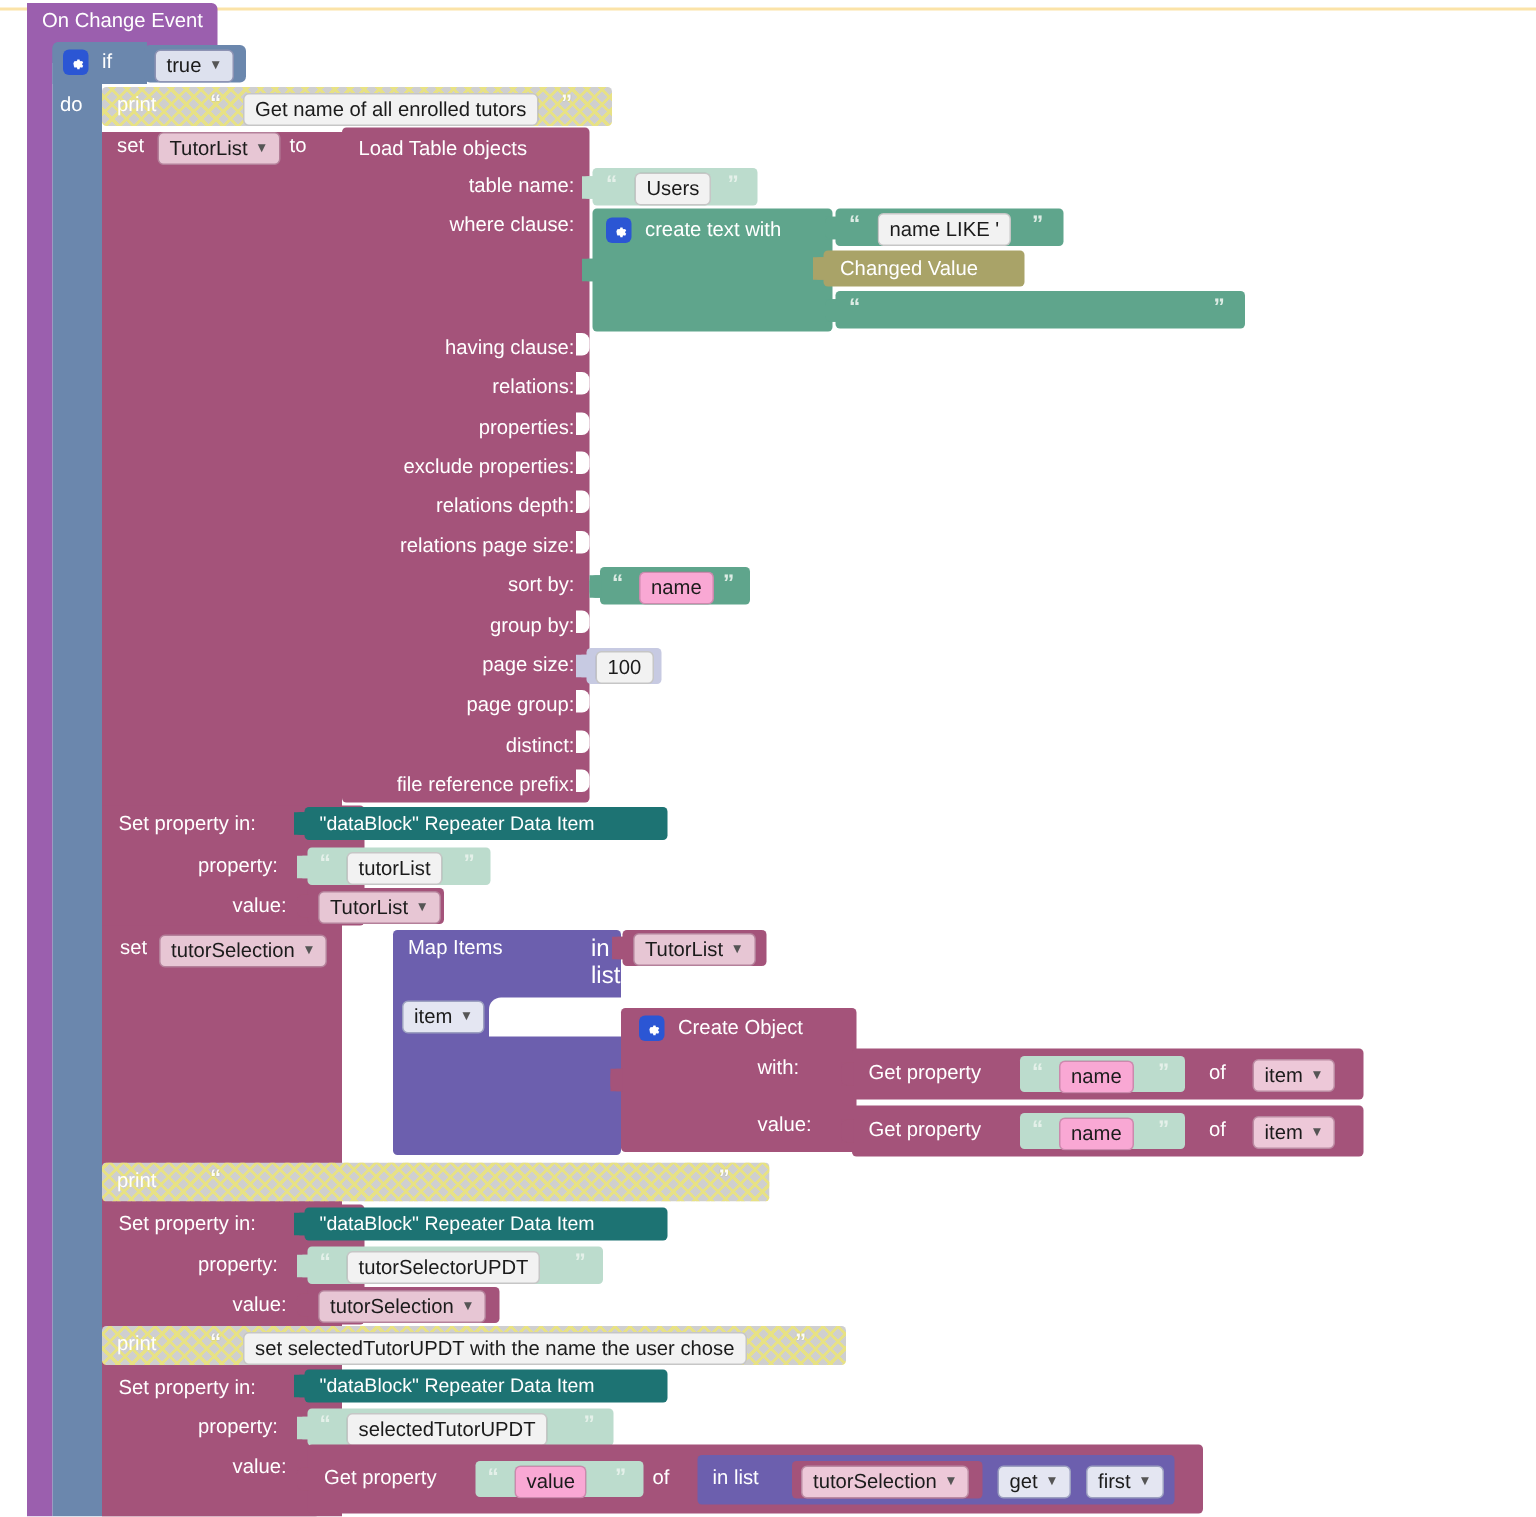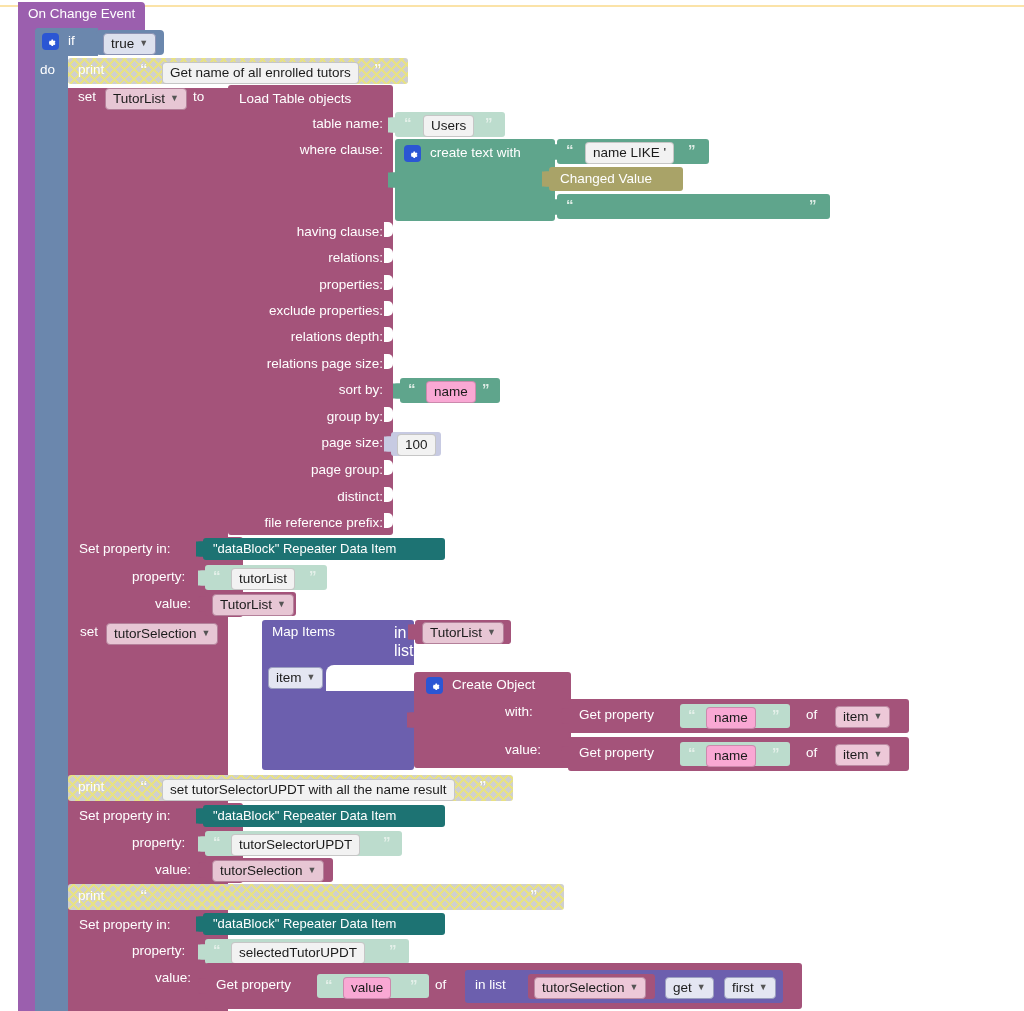--- a/index.html
+++ b/index.html
@@ -296,21 +296,20 @@
     <span class="field f-mint" style="position:absolute;left:26px;top:3px;">name</span>
     <span class="q dark" style="position:absolute;left:92px;top:2px;">”</span>
   </div>
   <div class="abs" style="left:238px;top:8px;">of</div>
   <span class="field f-pink2" style="position:absolute;left:267px;top:7px;"><span>item</span><span class="caret">▼</span></span>
 </div>
 
 <div class="abs hatch" style="left:68px;top:775px;width:445px;height:26px;border-radius:3px;">
   <div class="abs" style="left:10px;top:4px;color:#ffffff;">print</div>
   <span class="q hat" style="position:absolute;left:72px;top:2px;">“</span>
-  <span class="field f-white" style="position:absolute;left:94px;top:4px;">set tutorSelectorUPDT with all the name result</span>
   <span class="q hat" style="position:absolute;left:411px;top:2px;">”</span>
 </div>
 
 <div class="abs maroon" style="left:68px;top:803px;width:175px;height:80px;border-radius:0 3px 3px 0;"></div>
 <div class="abs" style="left:79px;top:808px;">Set property in:</div>
 <div class="abs teal" style="left:203px;top:805px;width:242px;height:22px;border-radius:3px;">
   <span class="notch teal"></span>
   <div class="abs" style="left:10px;top:3px;font-size:13px;">"dataBlock" Repeater Data Item</div>
 </div>
 <div class="abs" style="left:132px;top:835px;">property:</div>
@@ -322,20 +321,21 @@
 </div>
 <div class="abs" style="left:155px;top:862px;">value:</div>
 <div class="abs maroon" style="left:205px;top:858px;width:128px;height:24px;border-radius:3px;">
   <span class="notch maroon"></span>
   <span class="field f-pink" style="position:absolute;left:7px;top:2px;"><span>tutorSelection</span><span class="caret">▼</span></span>
 </div>
 
 <div class="abs hatch" style="left:68px;top:884px;width:496px;height:26px;border-radius:3px;">
   <div class="abs" style="left:10px;top:4px;color:#ffffff;">print</div>
   <span class="q hat" style="position:absolute;left:72px;top:2px;">“</span>
+  <span class="field f-white" style="position:absolute;left:94px;top:4px;">set selectedTutorUPDT with the name the user chose</span>
   <span class="q hat" style="position:absolute;left:462px;top:2px;">”</span>
 </div>
 
 <div class="abs maroon" style="left:68px;top:912px;width:145px;height:99px;border-radius:0 3px 3px 0;"></div>
 <div class="abs" style="left:79px;top:917px;">Set property in:</div>
 <div class="abs teal" style="left:203px;top:913px;width:242px;height:22px;border-radius:3px;">
   <span class="notch teal"></span>
   <div class="abs" style="left:10px;top:3px;font-size:13px;">"dataBlock" Repeater Data Item</div>
 </div>
 <div class="abs" style="left:132px;top:943px;">property:</div>

